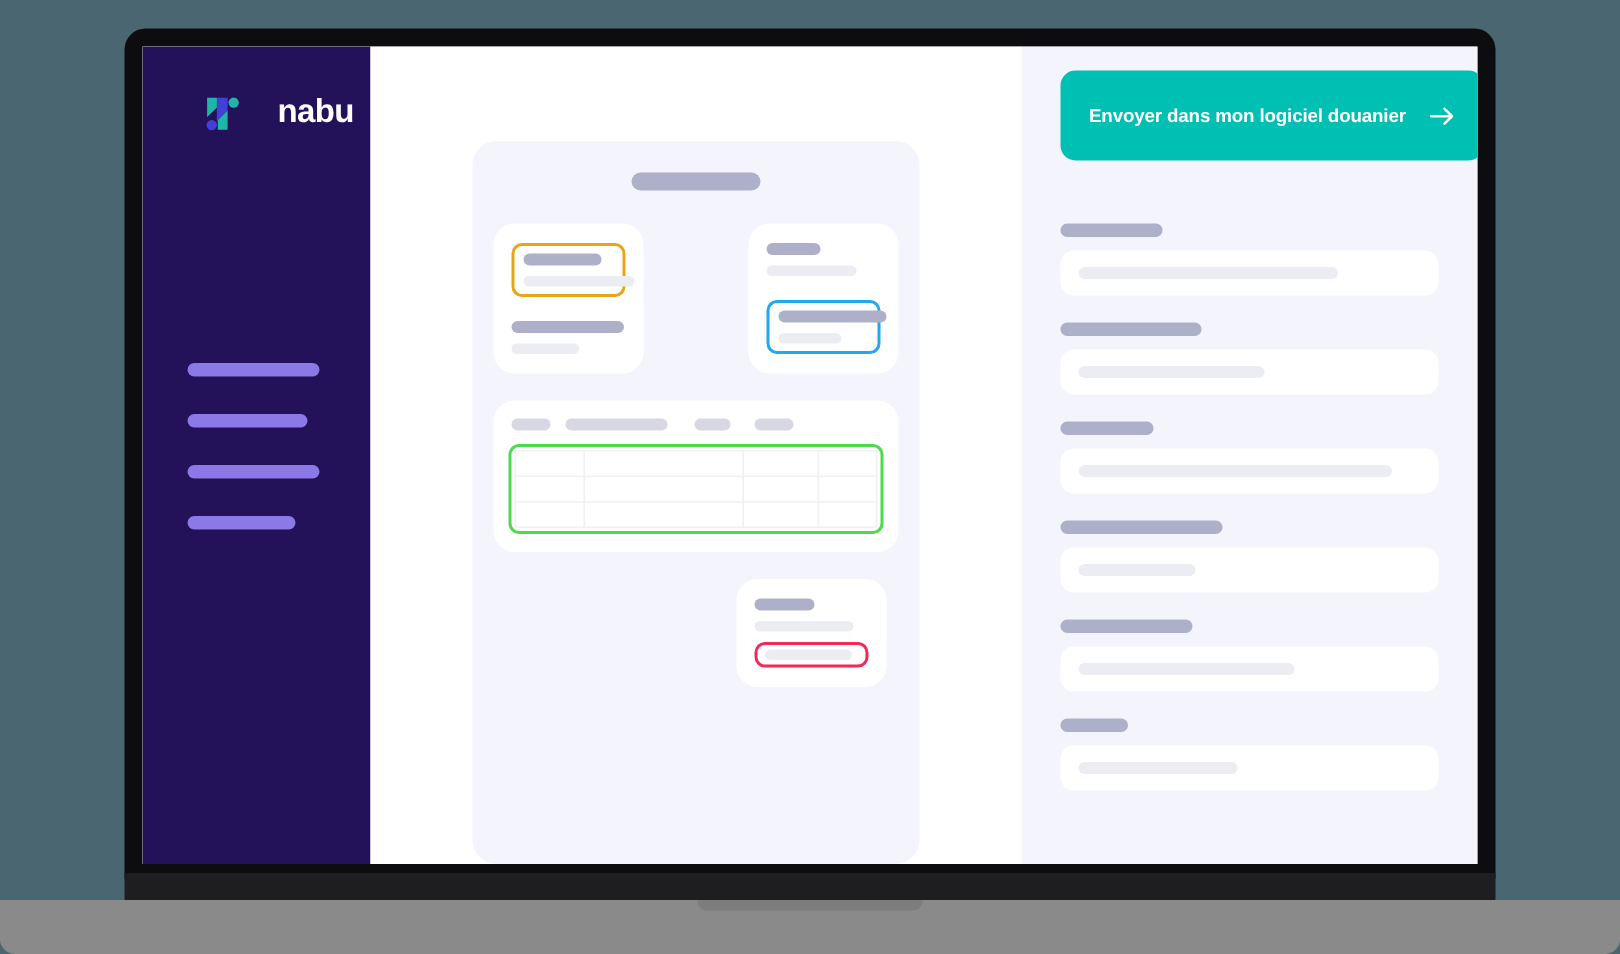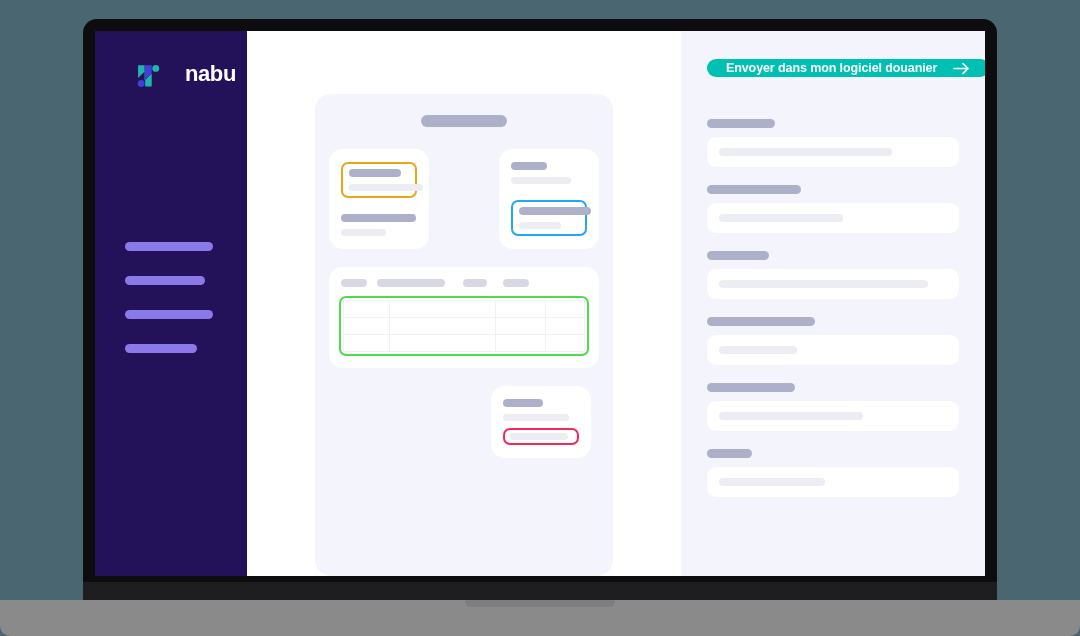--- a/index.html
+++ b/index.html
@@ -224,28 +224,27 @@
   }
 
   .send-button {
     display: flex;
     align-items: center;
     gap: 16px;
     background: #00bfb3;
     color: #ffffff;
     border: none;
     border-radius: 10px;
-    padding: 2px 19px;
+    padding: 23px 19px;
     font-family: "Liberation Sans", sans-serif;
     font-size: 12.5px;
     font-weight: 700;
     letter-spacing: -0.1px;
     cursor: pointer;
     white-space: nowrap;
-    margin-top: 12px;
   }
 
   .arrow-icon { display: block; flex: 0 0 auto; }
 
   .field-list {
     margin-top: 42px;
     display: flex;
     flex-direction: column;
     gap: 18px;
   }

